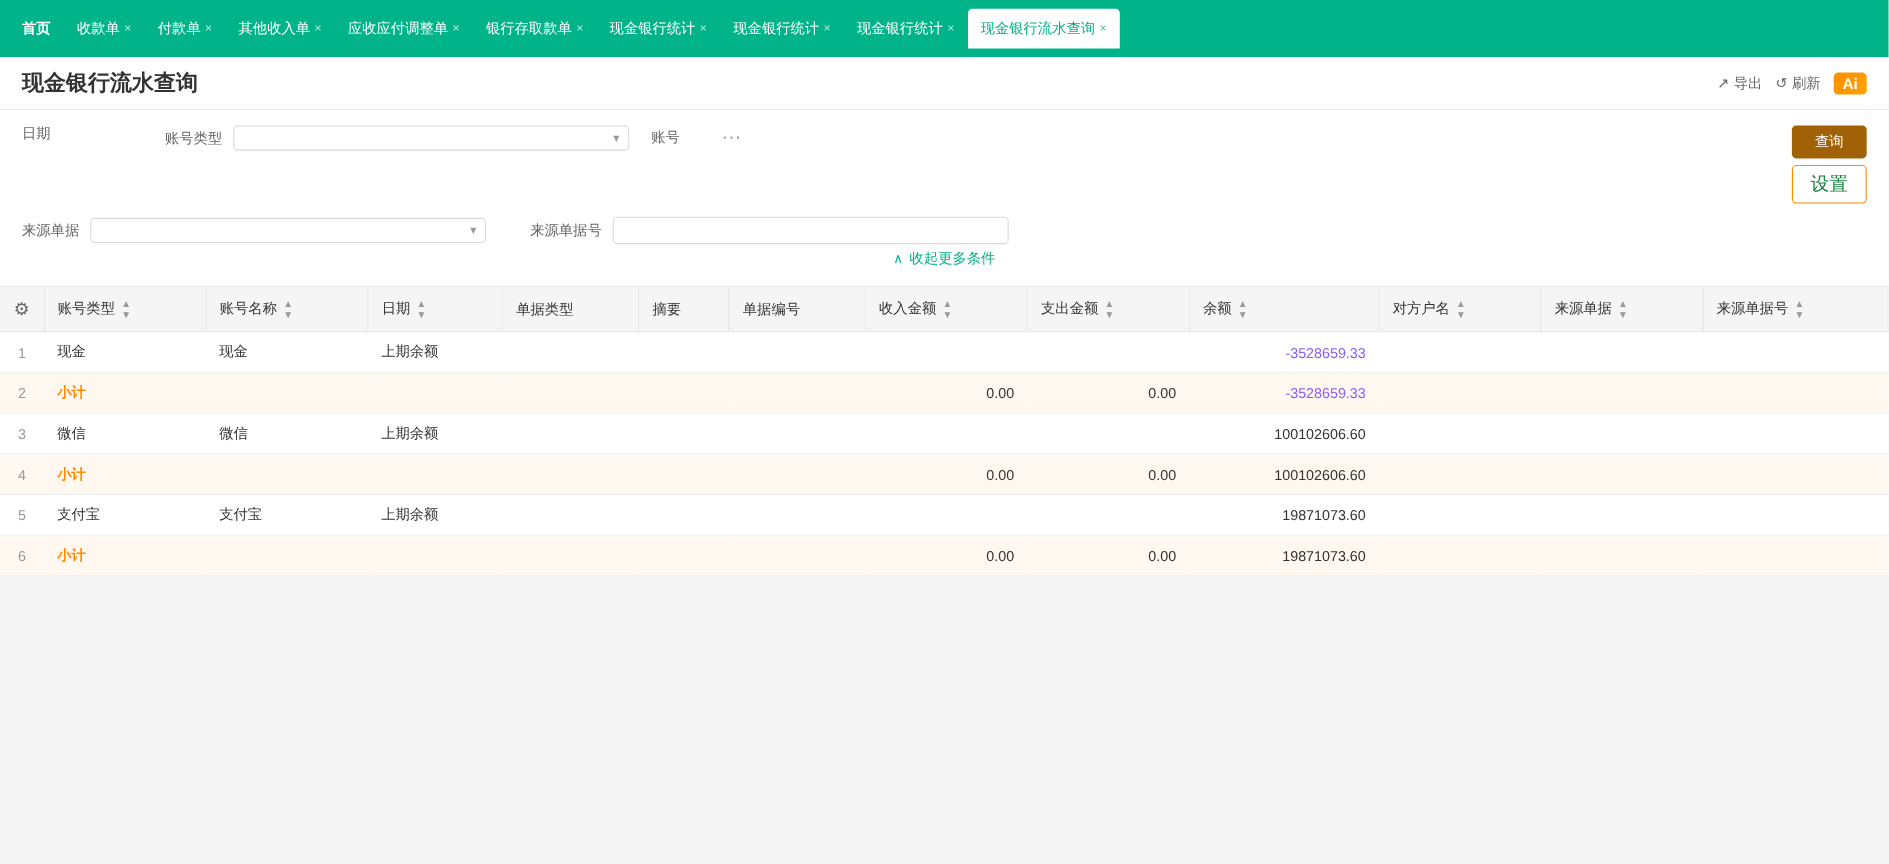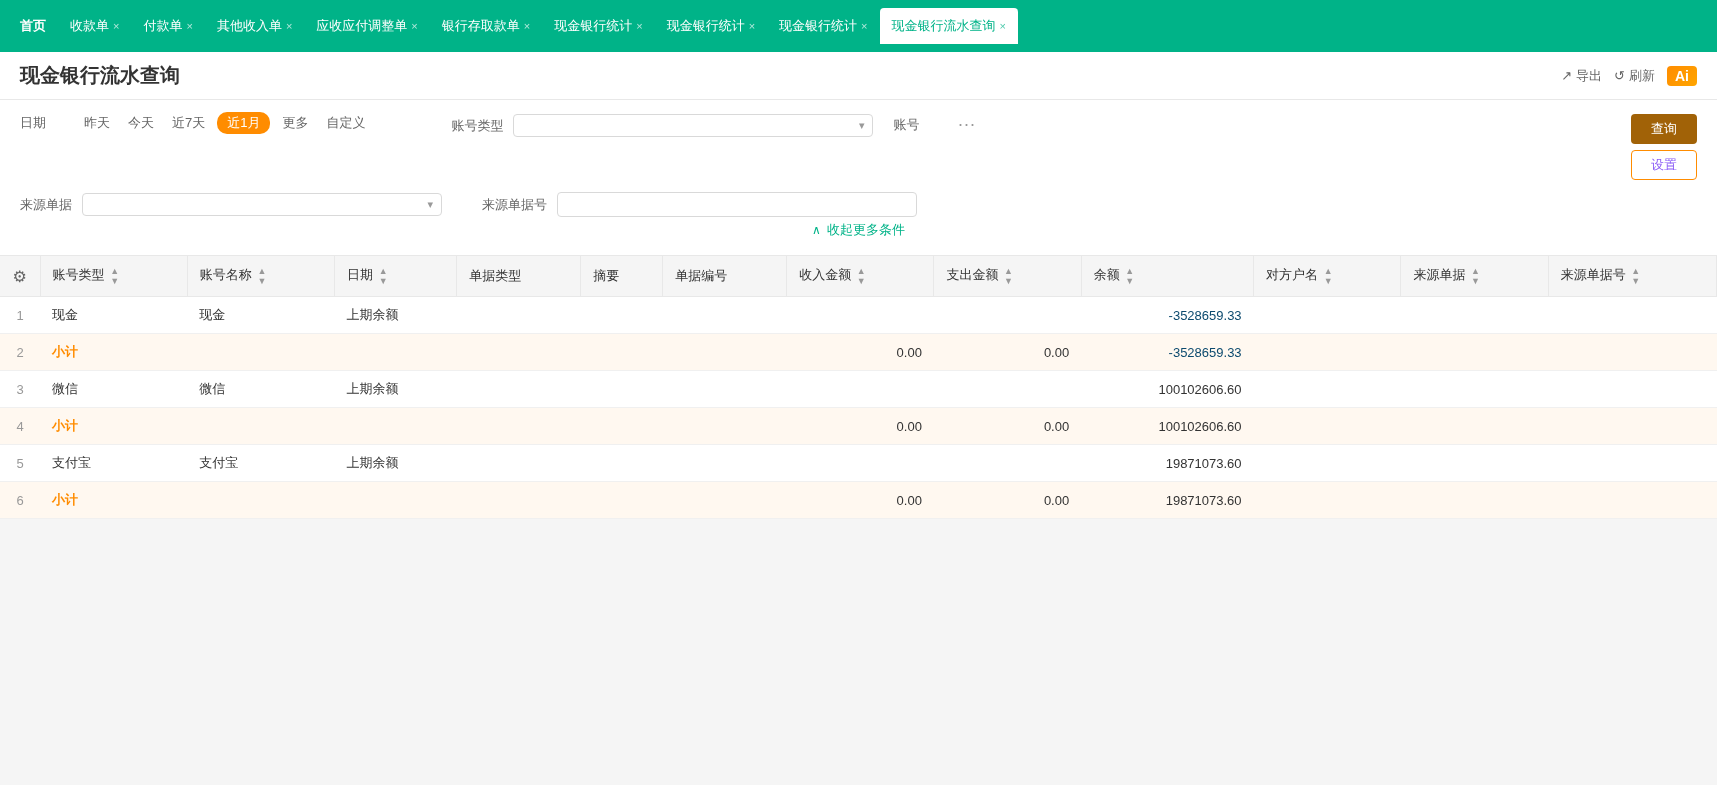--- a/index.html
+++ b/index.html
@@ -146,26 +146,26 @@
       background: #a16207;
       color: #fff;
       border: none;
       border-radius: 4px;
       padding: 6px 20px;
       cursor: pointer;
       font-size: 13px;
     }
     .settings-btn {
       background: #fff;
-      color: #8b5cf6;
+      color: #15803d;
       border: 1px solid #ff8c00;
       border-radius: 4px;
       padding: 5px 16px;
       cursor: pointer;
-      font-size: 13px;
+      font-size: 17px;
     }
     .action-btns {
       display: flex;
       flex-direction: column;
       gap: 6px;
     }
     .collapse-row {
       display: flex;
       justify-content: center;
       align-items: center;
@@ -234,21 +234,21 @@
       font-weight: bold;
     }
     tbody td.row-num {
       text-align: center;
       color: #999;
     }
     tbody td.amount-cell {
       text-align: right;
     }
     tbody td.negative {
-      color: #0c4a6e;
+      color: #8b5cf6;
     }
     .gear-icon {
       font-size: 16px;
       color: #666;
       cursor: pointer;
     }
     .filter-second-row {
       display: flex;
       align-items: center;
       gap: 40px;
@@ -317,28 +317,20 @@
     </div>
     <div class="ai-badge">Ai</div>
   </div>
 </div>
 
 <div class="filter-area">
   <div style="display:flex; align-items:flex-start; gap:20px; margin-bottom:12px;">
     <div style="display:flex; flex-direction:column; gap:4px;">
       <div style="display:flex; align-items:center; gap:8px;">
         <span class="filter-label">日期</span>
-        <div class="date-options">
-          <span class="date-btn">昨天</span>
-          <span class="date-btn">今天</span>
-          <span class="date-btn">近7天</span>
-          <span class="date-btn active">近1月</span>
-          <span class="date-btn">更多</span>
-          <span class="date-btn">自定义</span>
-        </div>
       </div>
     </div>
 
     <div style="display:flex; align-items:center; gap:10px; margin-left:60px; margin-top:2px;">
       <span class="filter-label">账号类型</span>
       <div class="filter-select filter-select-wide">
         <span style="color:#ccc; font-size:13px;"></span>
         <span class="dropdown-arrow">▾</span>
       </div>
     </div>

